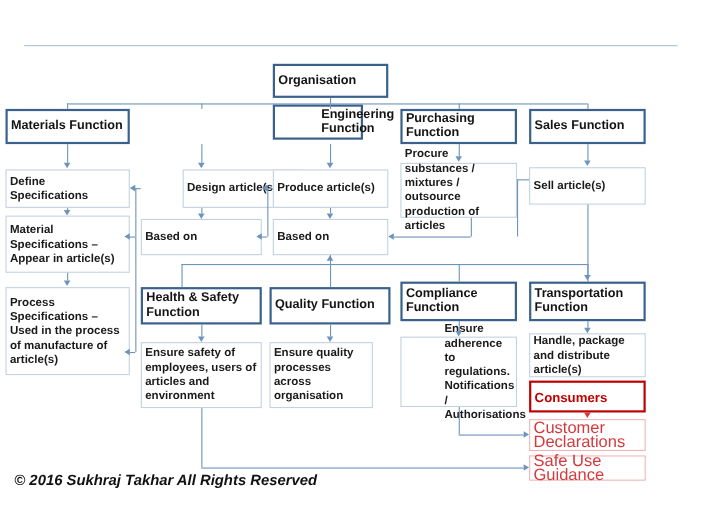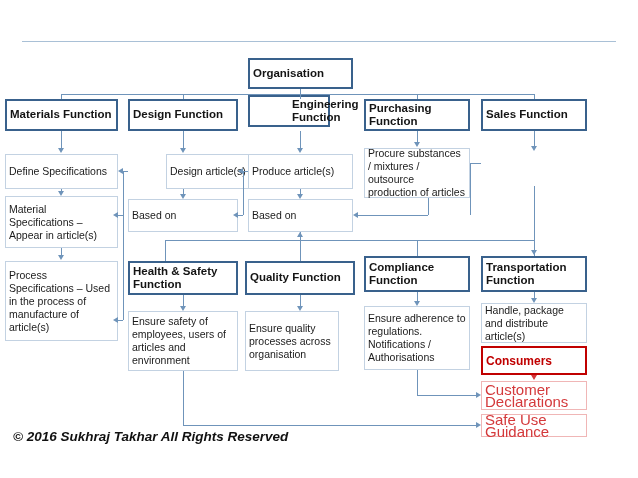--- a/index.html
+++ b/index.html
@@ -71,21 +71,21 @@
     border: 2px solid #39618c;
     font-size: 11.5px;
     font-weight: bold;
     color: #141414;
     line-height: 13.5px;
   }
   
   .sub {
     border: 1px solid #c3d2e2;
     font-size: 10.5px;
-    font-weight: normal;
+    font-weight: bold;
     color: #1a1a1a;
     line-height: 13px;
   }
   
   .red-strong {
     border: 2px solid #c00000;
     font-size: 12px;
     font-weight: bold;
     color: #c00000;
     line-height: 14px;
@@ -158,23 +158,20 @@
 
   <div class="title-rule"></div>
 
   <div class="box root" style="left:248px; top:58px; width:105px; height:31px;">
     <span class="txt">Organisation</span>
   </div>
 
   <div class="box hdr" style="left:5px; top:99px; width:113px; height:32px;">
     <span class="txt">Materials Function</span>
   </div>
-  <div class="box hdr" style="left:128px; top:99px; width:110px; height:32px;">
-    <span class="txt">Design Function</span>
-  </div>
   <div class="box hdr" style="left:248px; top:95px; width:82px; height:32px;padding-left:39px;">
     <span class="txt">Engineering Function</span>
   </div>
   <div class="box hdr" style="left:364px; top:99px; width:106px; height:32px;">
     <span class="txt">Purchasing Function</span>
   </div>
   <div class="box hdr" style="left:481px; top:99px; width:106px; height:32px;">
     <span class="txt">Sales Function</span>
   </div>
 
@@ -199,41 +196,44 @@
     <span class="txt">Produce article(s)</span>
   </div>
   <div class="box sub" style="left:248px; top:199px; width:105px; height:33px;">
     <span class="txt">Based on</span>
   </div>
 
   <div class="box sub" style="left:364px; top:148px; width:106px; height:50px;">
     <span class="txt">Procure substances / mixtures / outsource production of articles</span>
   </div>
 
+  <div class="box sub" style="left:481px; top:152px; width:106px; height:34px;">
+    <span class="txt">Sell article(s)</span>
+  </div>
 
   <div class="box hdr" style="left:128px; top:261px; width:110px; height:34px;">
     <span class="txt">Health &amp; Safety Function</span>
   </div>
   <div class="box hdr" style="left:245px; top:261px; width:110px; height:34px;">
     <span class="txt">Quality Function</span>
   </div>
   <div class="box hdr" style="left:364px; top:256px; width:106px; height:36px;">
     <span class="txt">Compliance Function</span>
   </div>
   <div class="box hdr" style="left:481px; top:256px; width:106px; height:36px;">
     <span class="txt">Transportation Function</span>
   </div>
 
   <div class="box sub" style="left:128px; top:311px; width:110px; height:60px;">
     <span class="txt">Ensure safety of employees, users of articles and environment</span>
   </div>
   <div class="box sub" style="left:245px; top:311px; width:94px; height:60px;">
     <span class="txt">Ensure quality processes across organisation</span>
   </div>
-  <div class="box sub" style="left:364px; top:306px; width:106px; height:64px;">
+  <div class="box sub" style="left:364px; top:306px; width:106px; height:64px;padding-left:36px;">
     <span class="txt">Ensure adherence to regulations. Notifications / Authorisations</span>
   </div>
   <div class="box sub" style="left:481px; top:303px; width:106px; height:40px;">
     <span class="txt">Handle, package and distribute article(s)</span>
   </div>
 
   <div class="box red-strong" style="left:481px; top:346px; width:106px; height:29px;">
     <span class="txt">Consumers</span>
   </div>
   <div class="box red-light" style="left:481px; top:381px; width:106px; height:29px;">

